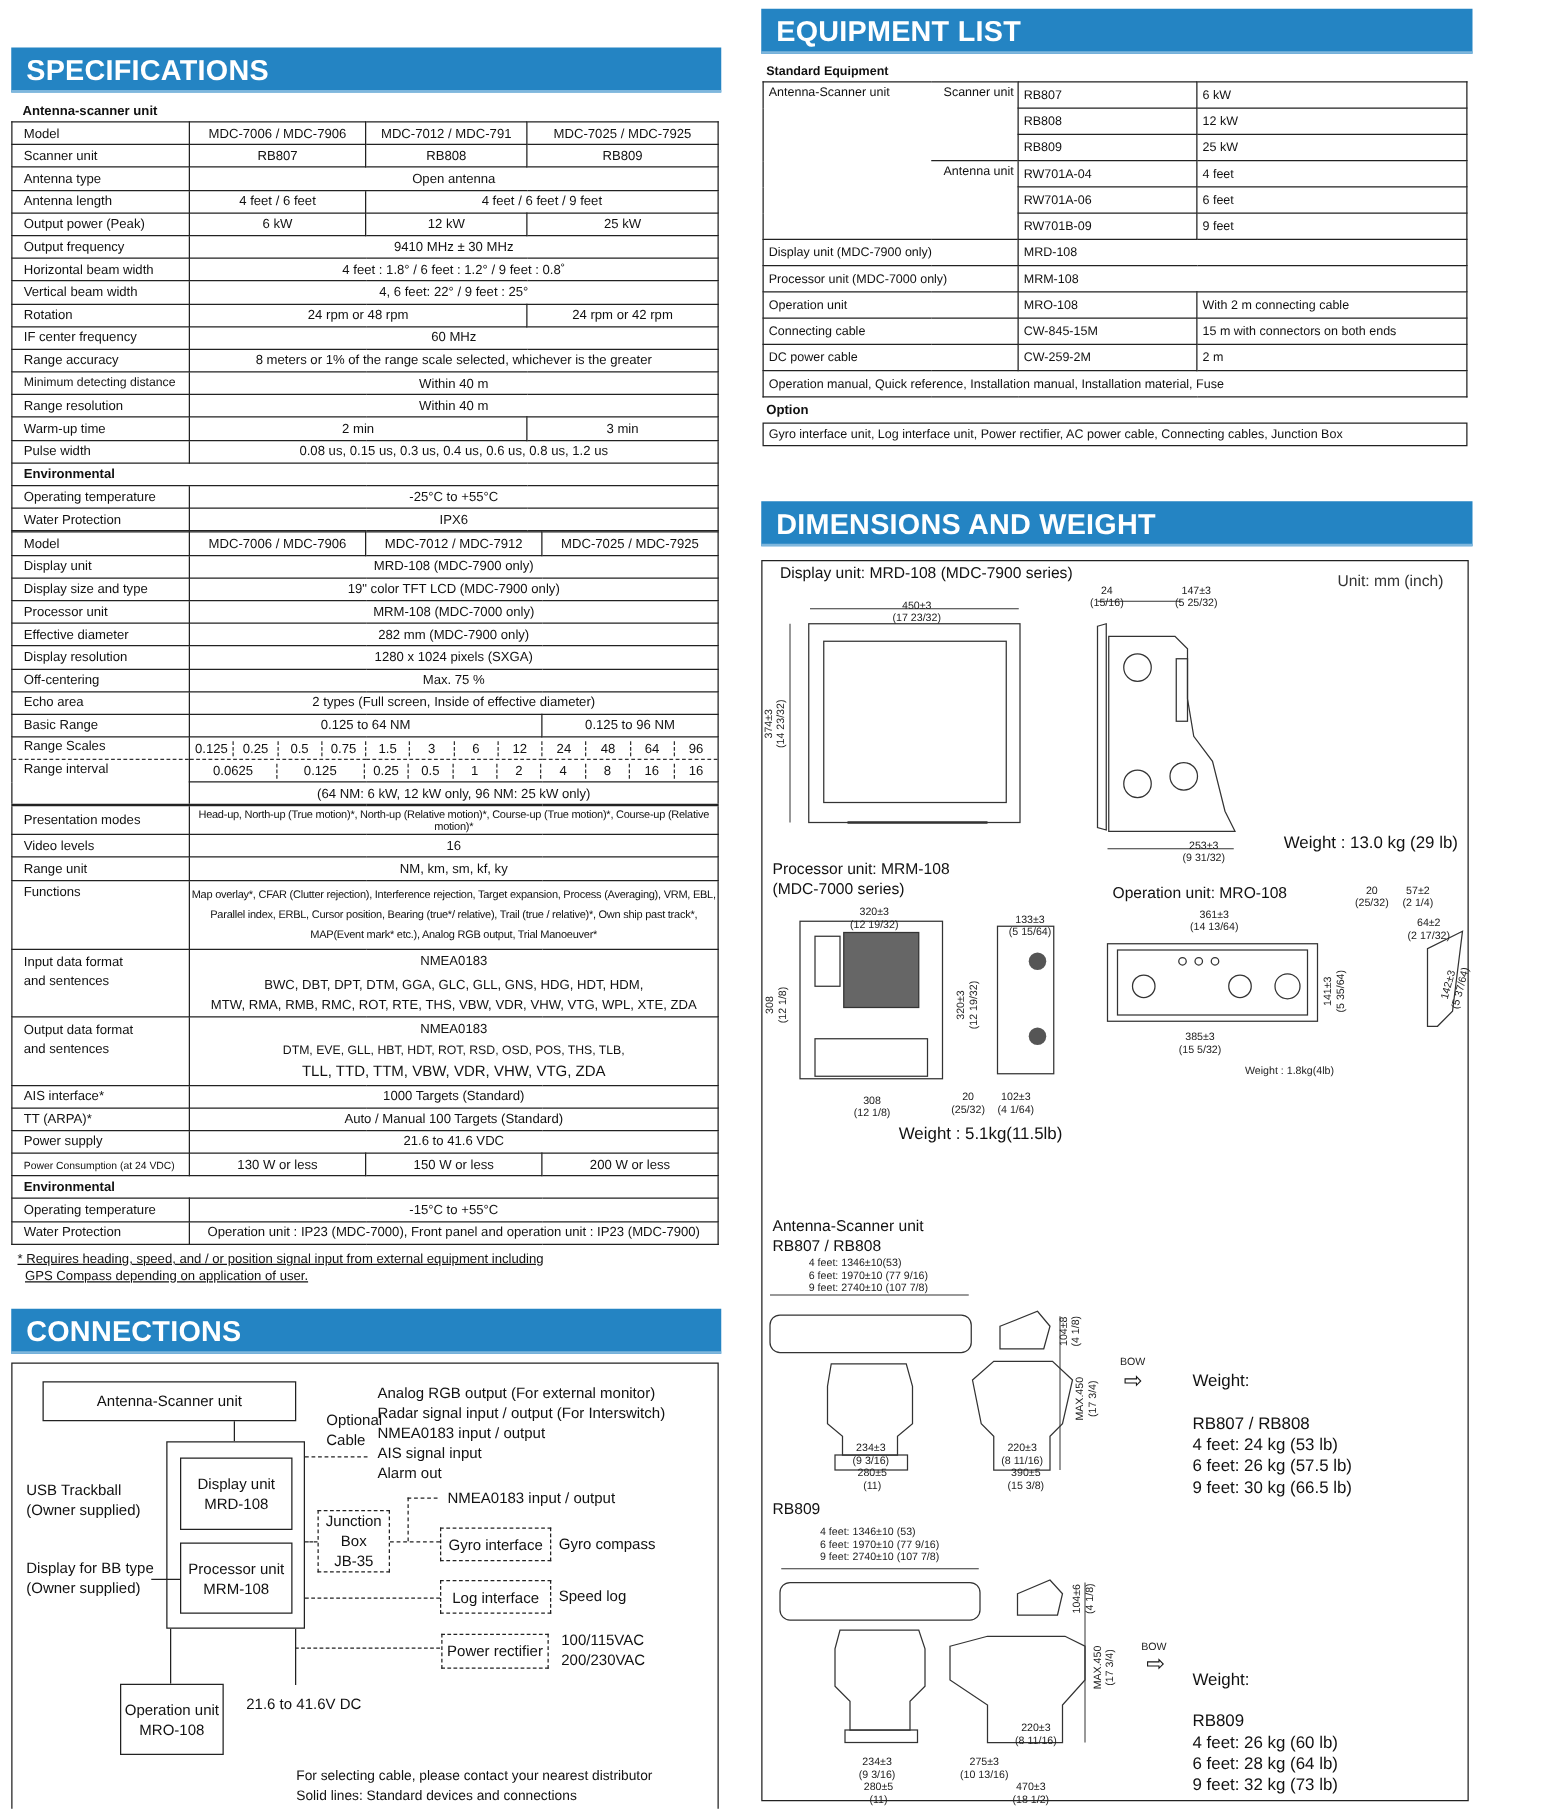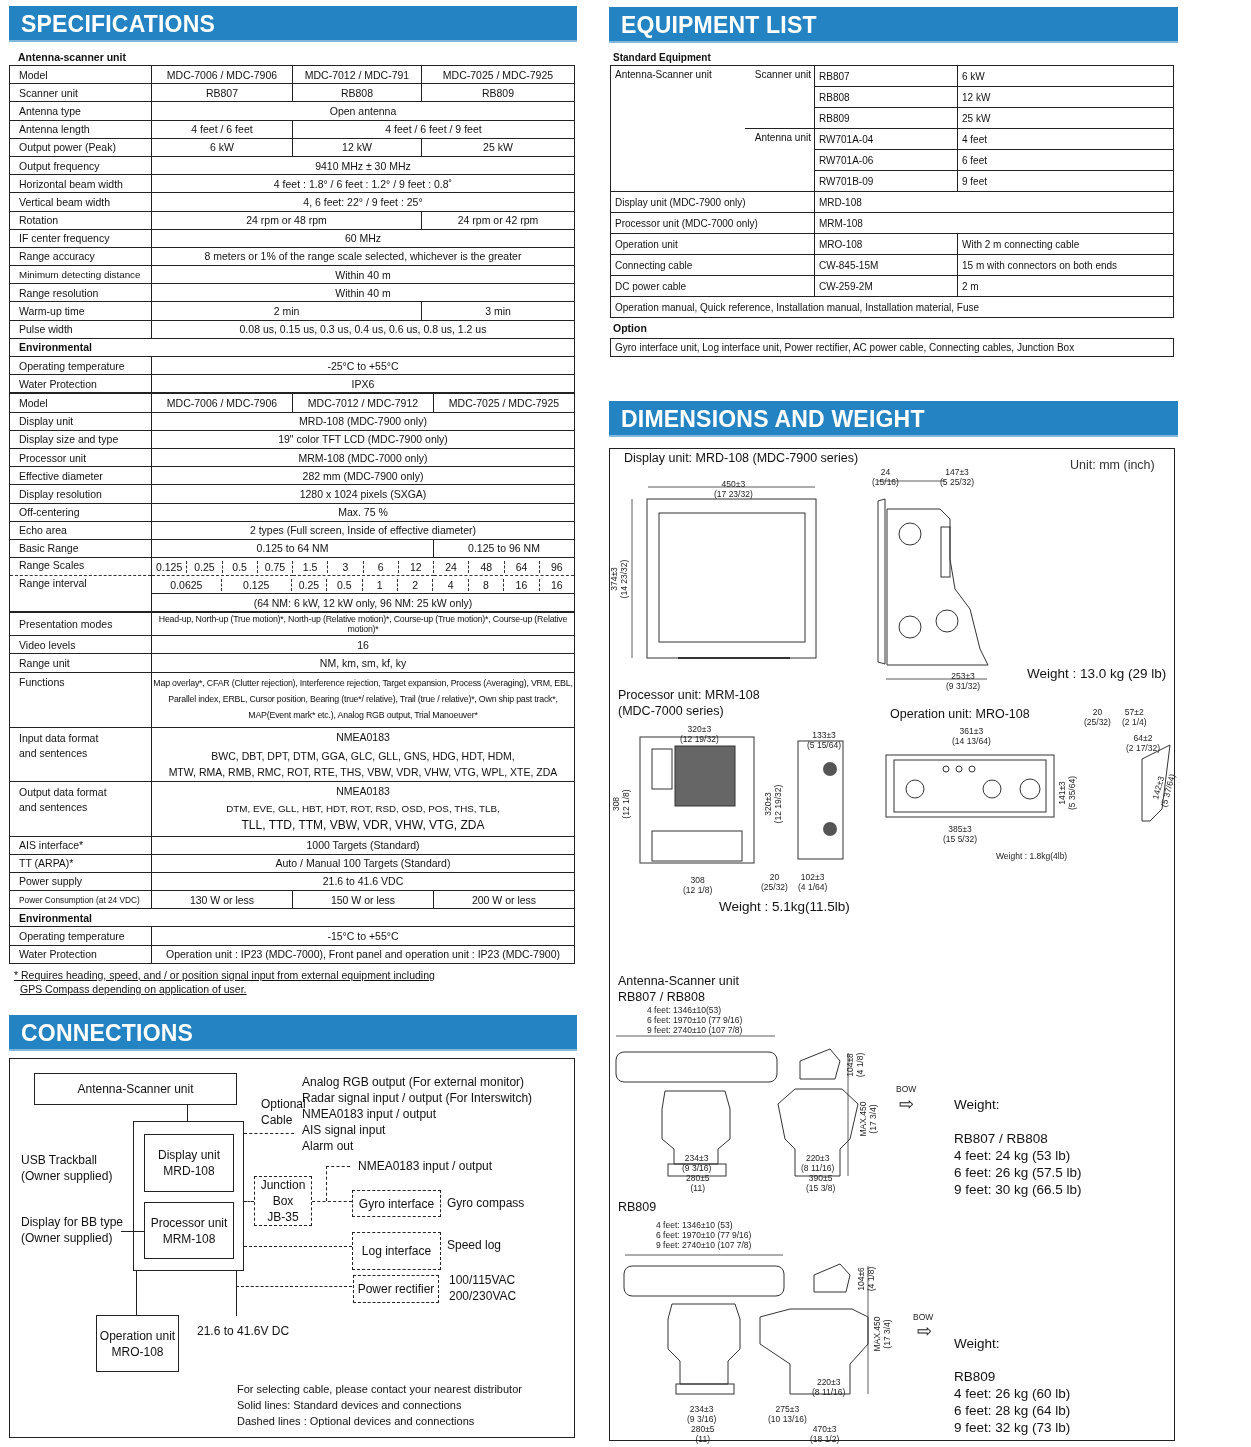--- a/index.html
+++ b/index.html
@@ -1,18 +1,18 @@
 <!DOCTYPE html>
 <html><head>
 <meta charset="utf-8">
 <style>
   * { box-sizing: border-box; margin: 0; padding: 0; }
   body { width: 1251px; height: 1447px; background: #fff; font-family: "Liberation Sans", sans-serif; color: #111; position: relative; overflow: hidden; }
   .col { position: absolute; top: 0; }
-  .col-left { left: 9px; width: 568px; }
+  .col-left { left: 9px; width: 568px; margin-top: 32px; }
   .col-right { left: 609px; width: 569px; }
   .banner { background: #2484c3; color: #fff; font-weight: bold; font-size: 23px; height: 36px; line-height: 36px; padding-left: 12px; letter-spacing: 0.2px; border-bottom: 2px solid #7fb7dd; }
   .subhead { font-weight: bold; font-size: 10.5px; padding: 3px 0 2px 9px; }
   table.spec { border-collapse: collapse; width: 566px; margin-left: 0; font-size: 10.5px; }
   table.spec td { border: 1px solid #222; padding: 1px 0 1px 9px; height: 18.2px; vertical-align: middle; }
   table.spec td.v { text-align: center; padding-left: 0; }
   table.spec td.l { width: 142px; }
   .small { font-size: 8.5px; }
   .tiny { font-size: 8.8px; letter-spacing: -0.2px; }
   .multi { line-height: 15px; }
@@ -341,21 +341,21 @@
     <div class="hd" style="left:234px;top:142px;width:10px"></div>
     <div class="hd" style="left:302px;top:142px;width:40px"></div>
     <div class="vd" style="left:316px;top:107px;height:35px"></div>
     <div class="hd" style="left:316px;top:107px;width:24px"></div>
     <div class="lbl" style="left:348px;top:99px">NMEA0183 input / output</div>
 
     <div class="box dbox" style="left:342px;top:131px;width:89px;height:27px">Gyro interface</div>
     <div class="lbl" style="left:437px;top:136px">Gyro compass</div>
 
     <div class="hd" style="left:234px;top:187px;width:108px"></div>
-    <div class="box dbox" style="left:342px;top:173px;width:89px;height:38px">Log interface</div>
+    <div class="box dbox" style="left:342px;top:173px;width:89px;height:27px">Log interface</div>
     <div class="lbl" style="left:437px;top:178px">Speed log</div>
 
     <div class="line" style="left:226px;top:212px;width:1px;height:45px"></div>
     <div class="hd" style="left:226px;top:227px;width:116px"></div>
     <div class="box dbox" style="left:343px;top:216px;width:86px;height:28px">Power rectifier</div>
     <div class="lbl" style="left:439px;top:213px">
       <div>100/115VAC</div>
       <div>200/230VAC</div>
     </div>
     <div class="lbl" style="left:187px;top:264px">21.6 to 41.6V DC</div>

